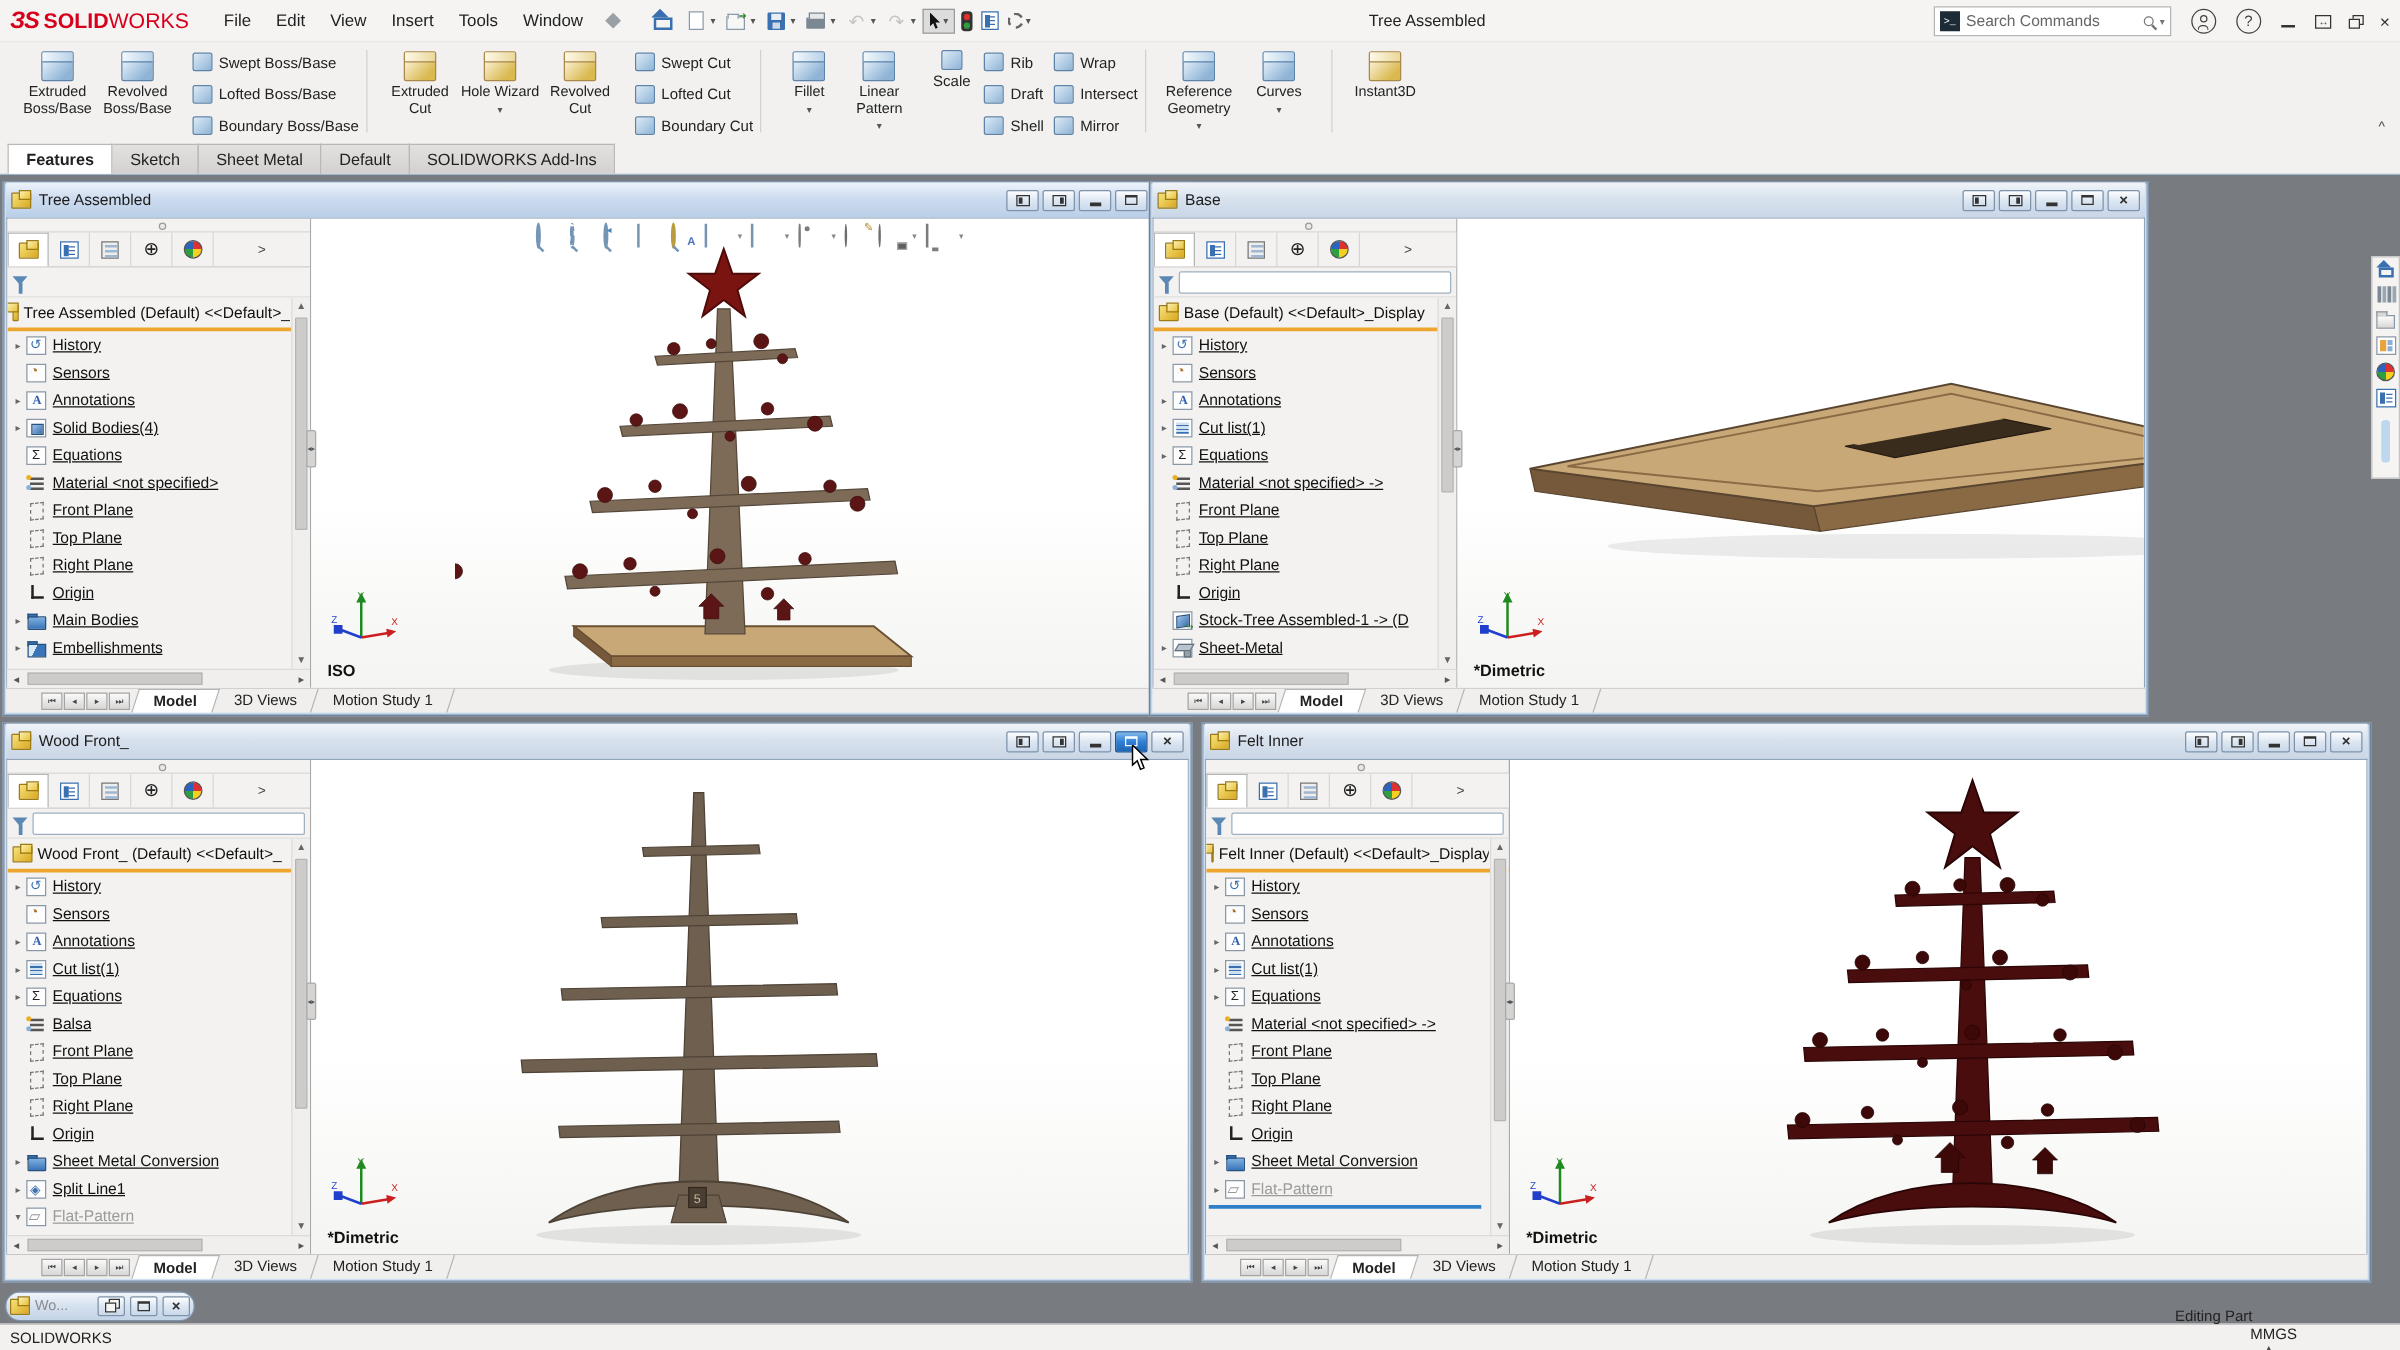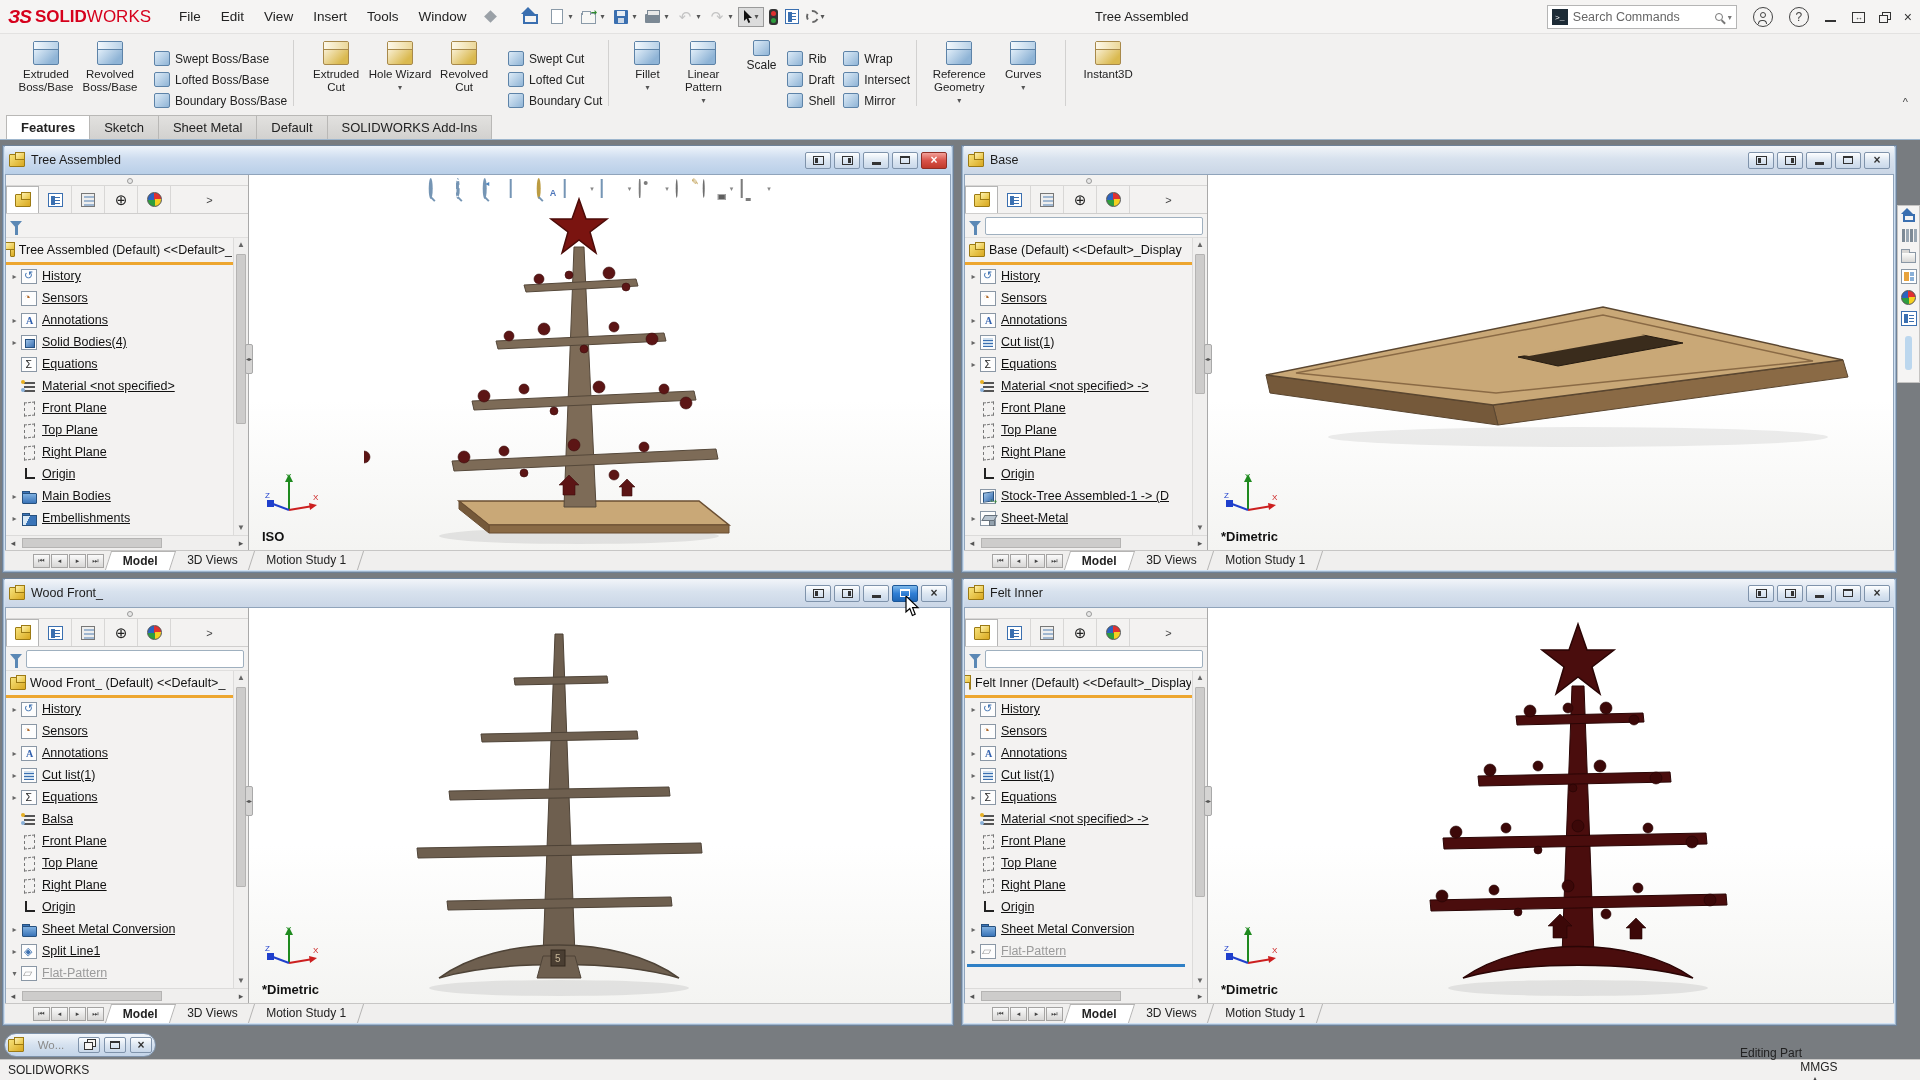--- a/index.html
+++ b/index.html
@@ -62,21 +62,21 @@
   .rgroup { display:flex; align-items:flex-start; padding:2px 8px; }
   .rsep { width:1px; background:#d2d1d0; margin:4px 2px; }
   .bigbtn { width:64px; display:flex; flex-direction:column; align-items:center; text-align:center; padding-top:3px; cursor:default;}
   .bigbtn .rbicon { margin-bottom:3px; }
   .bigbtn .blabel { font-size:11.5px; line-height:1.15; color:#222; }
   .bigbtn .bcaret { font-size:8px; color:#555; margin-top:2px; height:8px;}
   .rbicon { width:26px; height:24px; position:relative; background:linear-gradient(135deg,#ddebf7 20%,#8fb4d6 80%); border:1px solid #5d83a8; border-radius:2px;}
   .rbicon::before { content:""; position:absolute; top:0; left:0; right:0; height:7px; background:linear-gradient(90deg,#f2f8fd,#b9d2e8); border-bottom:1px solid #5d83a8;}
   .rbicon.gold { background:linear-gradient(135deg,#f7eccb 20%,#dab94f 80%); border-color:#a8894a;}
   .rbicon.gold::before{ background:linear-gradient(90deg,#fdf8e8,#ecd89a); border-color:#a8894a;}
-  .stack { display:flex; flex-direction:column; justify-content:flex-end; gap:2px; padding-top:4px; }
+  .stack { display:flex; flex-direction:column; justify-content:space-between; gap:2px; padding-top:4px; }
   .stackbtn { display:flex; align-items:center; gap:5px; height:19px; padding:0 4px; cursor:default;}
   .sicon { width:16px; height:15px; background:linear-gradient(135deg,#ddebf7,#8fb4d6); border:1px solid #5d83a8; border-radius:2px; flex:none;}
   .stackbtn .slabel { font-size:12px; color:#222; white-space:nowrap; }
   .smallbtn { width:44px; display:flex; flex-direction:column; align-items:center; padding-top:4px;}
   .smallbtn .sicon{ width:17px; height:16px; }
   .smallbtn .slabel{ font-size:12px; color:#222; margin-top:2px;}
   .ribbon-collapse { position:absolute; right:12px; bottom:4px; font-size:11px; color:#444; }
 
   
   #tabrow { height:28px; background:#f2f1f0; display:flex; align-items:flex-end; padding-left:6px; border-bottom:1px solid #9eb6cd;}
@@ -220,21 +220,21 @@
   .tp-palette::before{content:""; position:absolute; right:2px; top:2px; width:4px; height:4px; background:#8ab0d8; box-shadow:0 5px 0 #8ab0d8;}
   .tp-wheel { width:15px; height:15px; border-radius:50%; border:1px solid #555;
      background:conic-gradient(#e03030 0 90deg,#f5d020 90deg 180deg,#2e9e3e 180deg 270deg,#2b63c0 270deg 360deg);}
   .tp-props { border:1px solid #3a6fb0; background:#fff;}
   .tp-props::before{content:""; position:absolute; left:2px; top:2px; width:4px; height:9px; background:#3a6fb0;}
   .tp-props::after{content:""; position:absolute; right:2px; top:3px; width:5px; height:1px; background:#3a6fb0; box-shadow:0 3px 0 #3a6fb0, 0 6px 0 #3a6fb0;}
   .tp-scroll { width:7px; height:34px; background:#bcd7ee; border-radius:3px; margin-top:4px;}
 
   
   #minibar { position:absolute; left:4px; bottom:2px; width:152px; height:24px; border:1px solid #7f93ab; border-radius:12px;
-     background:linear-gradient(#f2f6fb,#d5e1ef 50%,#c3d4e8); display:flex; align-items:center; gap:4px; padding:0 3px; z-index:15;text-align:center;}
+     background:linear-gradient(#f2f6fb,#d5e1ef 50%,#c3d4e8); display:flex; align-items:center; gap:4px; padding:0 3px; z-index:15;}
   #minibar .mini-title { font-size:11.5px; color:#8a8a8a; flex:1; overflow:hidden; white-space:nowrap;}
   #minibar .cwb { width:22px; height:16px; }
   #statusbar { position:absolute; left:0; right:0; bottom:0; height:21px; background:#f2f1f0; border-top:1px solid #c9c8c7; display:flex; align-items:center; font-size:12px; color:#222; padding:0 8px;}
   .sb-right { margin-left:auto; display:flex; align-items:center;flex-direction:column; }
   .sb-tag { width:15px; height:11px; background:linear-gradient(135deg,#f5efe0,#d8cba8); border:1px solid #8a7f60; border-radius:2px 5px 5px 2px; position:relative; transform:rotate(-8deg);}
   .sb-tag::after{content:""; position:absolute; left:2px; top:4px; width:3px; height:3px; border-radius:50%; background:#fff; border:1px solid #8a7f60;}
 
   .cursor-arrow { position:absolute; z-index:99; }
 </style>
 </head>
@@ -695,21 +695,21 @@
           <span>⏭</span>
         </span>
       <span class="dtabs">
           <span class="dtab active"><span>Model</span></span>
           <span class="dtab"><span>3D Views</span></span>
           <span class="dtab"><span>Motion Study 1</span></span>
         </span>
     </div>
   </div>
 
-  <div class="cw inactive" style="left:961px; top:5px; width:936px; height:428px;">
+  <div class="cw inactive" style="left:919px; top:5px; width:800px; height:428px;">
     <div class="cw-titlebar">
       <span class="t-part"></span>
       <span class="cw-title">Base</span>
       <span class="cw-btns">
         <span class="cwb">
             <span class="gl-tileL"></span>
           </span>
         <span class="cwb">
             <span class="gl-tileR"></span>
           </span>

